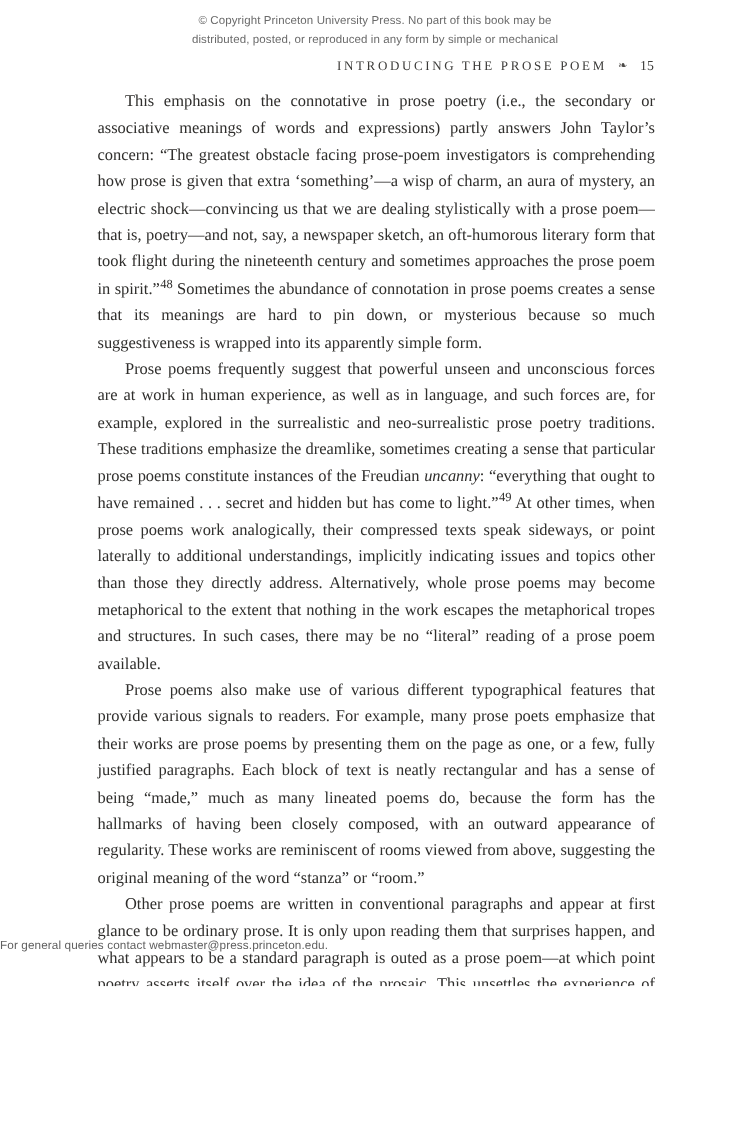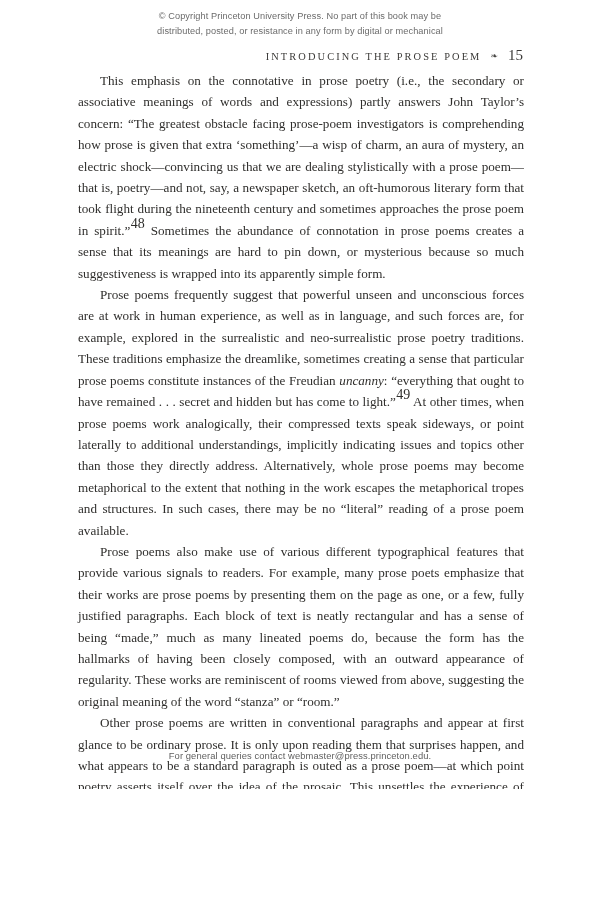--- a/index.html
+++ b/index.html
@@ -50,21 +50,21 @@
   .running-head .rh-ornament {
     display: inline-block;
     font-family: "DejaVu Sans", sans-serif;
     font-size: 9px;
     letter-spacing: 0;
     transform: translateY(-1px);
     margin: 0 6px 0 9px;
     color: #4a4846;
   }
   .running-head .rh-folio {
-    font-size: 15px;
+    font-size: 11px;
     letter-spacing: 0;
     margin-left: 4px;
   }
 
   
   .text-column {
     position: absolute;
     top: 70px;
     left: 78px;
     width: 446px;
@@ -75,48 +75,48 @@
     text-align: justify;
     font-size: 13.15px;
     line-height: 21.4px;
     color: #2f2e2c;
     -webkit-hyphens: none;
     hyphens: none;
     word-spacing: 0.004em;
   }
   .text-column p + p { margin-top: 0; }
   sup.fn {
-    font-size: 14px;
+    font-size: 10px;
     line-height: 0;
     vertical-align: 0.52em;
     margin-left: 0.3px;
   }
   em { font-style: italic; }
 
   
   .page-footer {
     position: absolute;
     bottom: 28px;
     left: 0;
     width: 600px;
-    text-align: center;
+    text-align: left;
     font-family: "Liberation Sans", "DejaVu Sans", sans-serif;
     font-size: 9.4px;
     color: #5f5f5f;
     letter-spacing: 0.01em;
   }
 </style>
 </head>
 <body>
 
 <div class="page">
 
   <div class="copyright-notice">
     <div>© Copyright Princeton University Press. No part of this book may be</div>
-    <div>distributed, posted, or resistance in any form by digital or mechanical</div>
+    <div>distributed, posted, or reproduced in any form by simple or mechanical</div>
   </div>
 
   <div class="running-head">
     <span class="rh-title">Introducing the Prose Poem</span><span class="rh-ornament">❧</span><span class="rh-folio">15</span>
   </div>
 
   <div class="text-column">
       <p>This emphasis on the connotative in prose poetry (i.e., the secondary or associative meanings of words and expressions) partly answers John Taylor’s concern: “The greatest obstacle facing prose-poem investigators is comprehending how prose is given that extra ‘something’—a wisp of charm, an aura of mystery, an electric shock—convincing us that we are dealing stylistically with a prose poem—that is, poetry—and not, say, a newspaper sketch, an oft-humorous literary form that took flight during the nineteenth century and sometimes approaches the prose poem in spirit.”<sup class="fn">48</sup> Sometimes the abundance of connotation in prose poems creates a sense that its meanings are hard to pin down, or mysterious because so much suggestiveness is wrapped into its apparently simple form.</p>
       <p>Prose poems frequently suggest that powerful unseen and unconscious forces are at work in human experience, as well as in language, and such forces are, for example, explored in the surrealistic and neo-surrealistic prose poetry traditions. These traditions emphasize the dreamlike, sometimes creating a sense that particular prose poems constitute instances of the Freudian <em>uncanny</em>: “everything that ought to have remained . . . secret and hidden but has come to light.”<sup class="fn">49</sup> At other times, when prose poems work analogically, their compressed texts speak sideways, or point laterally to additional understandings, implicitly indicating issues and topics other than those they directly address. Alternatively, whole prose poems may become metaphorical to the extent that nothing in the work escapes the metaphorical tropes and structures. In such cases, there may be no “literal” reading of a prose poem available.</p>
       <p>Prose poems also make use of various different typographical features that provide various signals to readers. For example, many prose poets emphasize that their works are prose poems by presenting them on the page as one, or a few, fully justified paragraphs. Each block of text is neatly rectangular and has a sense of being “made,” much as many lineated poems do, because the form has the hallmarks of having been closely composed, with an outward appearance of regularity. These works are reminiscent of rooms viewed from above, suggesting the original meaning of the word “stanza” or “room.”</p>

